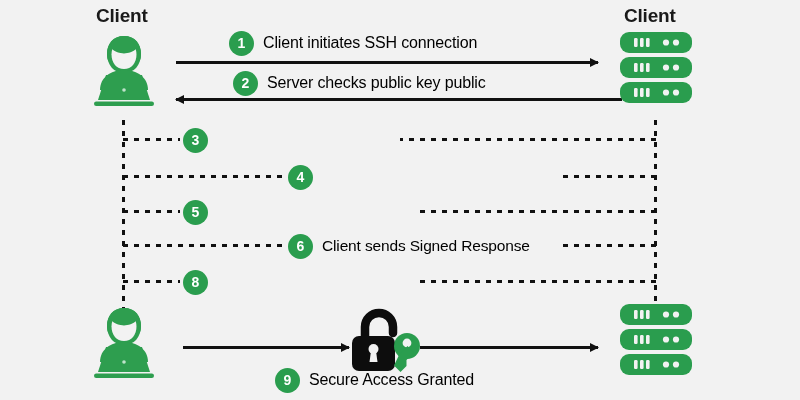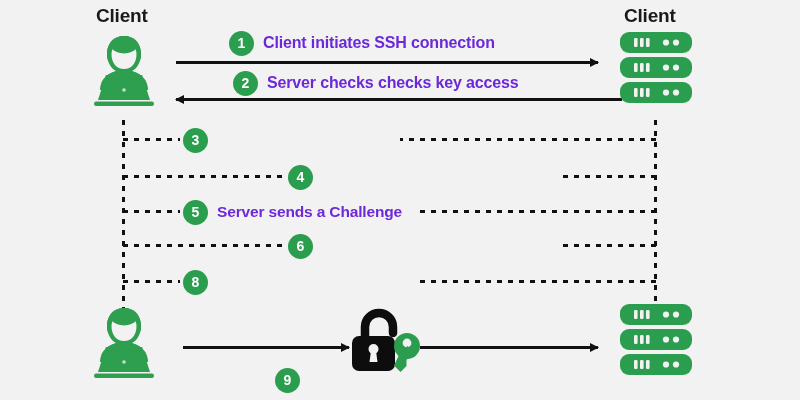--- a/index.html
+++ b/index.html
@@ -52,22 +52,22 @@
     font-weight: bold;
     display: flex;
     align-items: center;
     justify-content: center;
     flex: 0 0 auto;
     line-height: 1;
   }
   .step-label {
     margin-left: 9px;
     font-size: 15.5px;
-    font-weight: bold;
-    color: #6d28d9;
+    font-weight: normal;
+    color: #000000;
     letter-spacing: -0.15px;
   }
   .step-label.lg { font-size: 16px; }
 
   
   .mask {
     background: #f2f2f2;
     height: 26px;
   }
 </style>
@@ -195,42 +195,42 @@
     </svg>
   </div>
 
   <div class="abs step-row" style="left:229px;top:30px">
     <div class="badge">1</div>
     <div class="step-label lg">Client initiates SSH connection</div>
   </div>
 
   <div class="abs step-row" style="left:233px;top:70px">
     <div class="badge">2</div>
-    <div class="step-label lg">Server checks checks key access</div>
+    <div class="step-label lg">Server checks public key public</div>
   </div>
 
   <div class="abs mask" style="left:180px;top:127px;width:220px"></div>
   <div class="abs step-row" style="left:183px;top:127px">
     <div class="badge">3</div>
   </div>
 
   <div class="abs mask" style="left:285px;top:164px;width:275px"></div>
   <div class="abs step-row" style="left:288px;top:164px">
     <div class="badge">4</div>
   </div>
 
   <div class="abs mask" style="left:180px;top:199px;width:235px"></div>
   <div class="abs step-row" style="left:183px;top:199px">
     <div class="badge">5</div>
-    <div class="step-label">Server sends a Challenge</div>
   </div>
 
   <div class="abs mask" style="left:285px;top:233px;width:272px"></div>
   <div class="abs step-row" style="left:288px;top:233px">
     <div class="badge">6</div>
+    <div class="step-label">Client sends Signed Response</div>
   </div>
 
   <div class="abs mask" style="left:180px;top:269px;width:238px"></div>
   <div class="abs step-row" style="left:183px;top:269px">
     <div class="badge">8</div>
   </div>
 
   <div class="abs" style="left:347px;top:305px;width:78px;height:72px">
     <svg viewBox="0 0 78 72" width="78" height="72">
 
@@ -244,15 +244,16 @@
       <g fill="#2a9d4e">
         <circle cx="60" cy="41" r="13"></circle>
         <circle cx="60" cy="38" r="4.4" fill="#f2f2f2"></circle>
         <path d="M52.5 49 L60.5 41 L67 47.5 L59.5 55 L59.5 61 L53.5 67 L47 60.5 z"></path>
       </g>
     </svg>
   </div>
 
   <div class="abs step-row" style="left:275px;top:367px">
     <div class="badge">9</div>
+    <div class="step-label lg">Secure Access Granted</div>
   </div>
 
 </div>
 
 </body></html>

